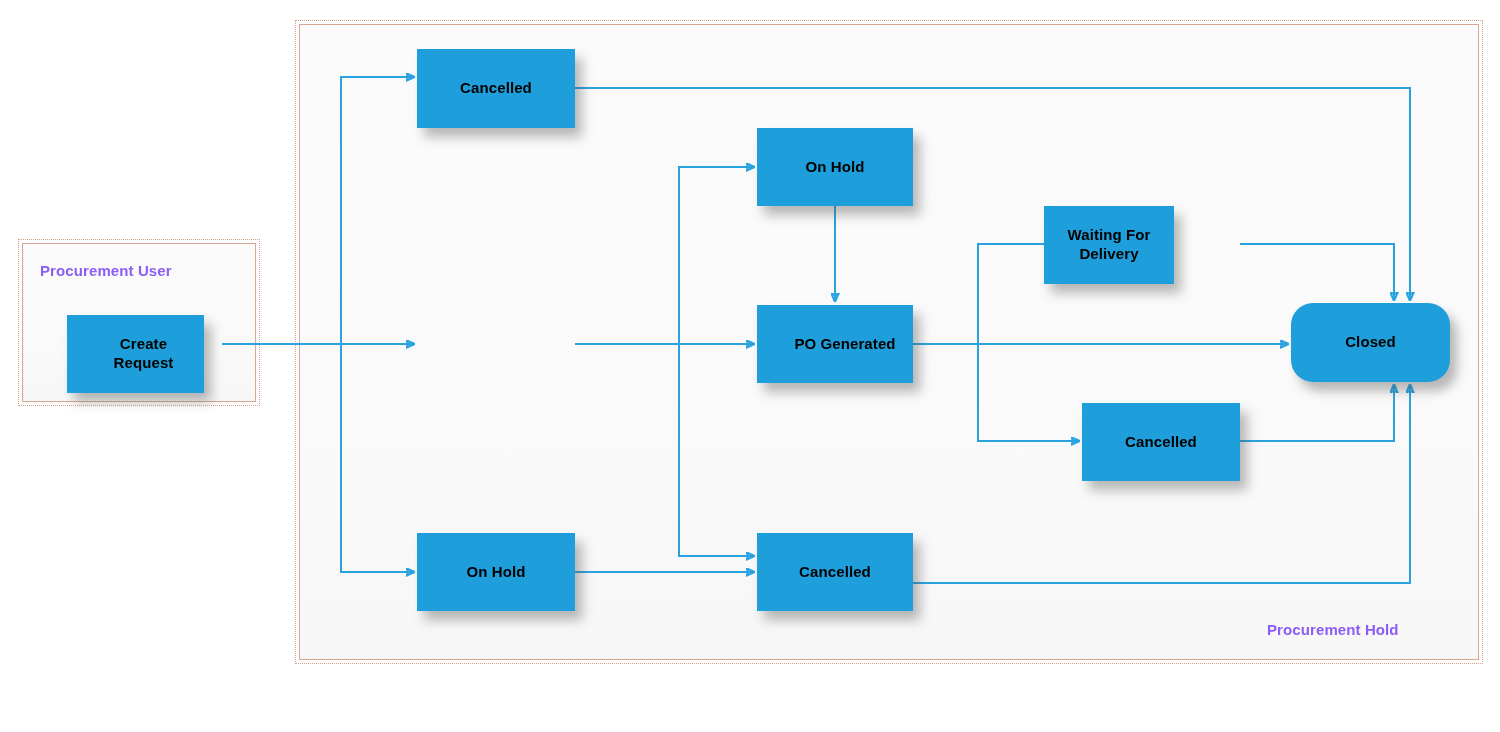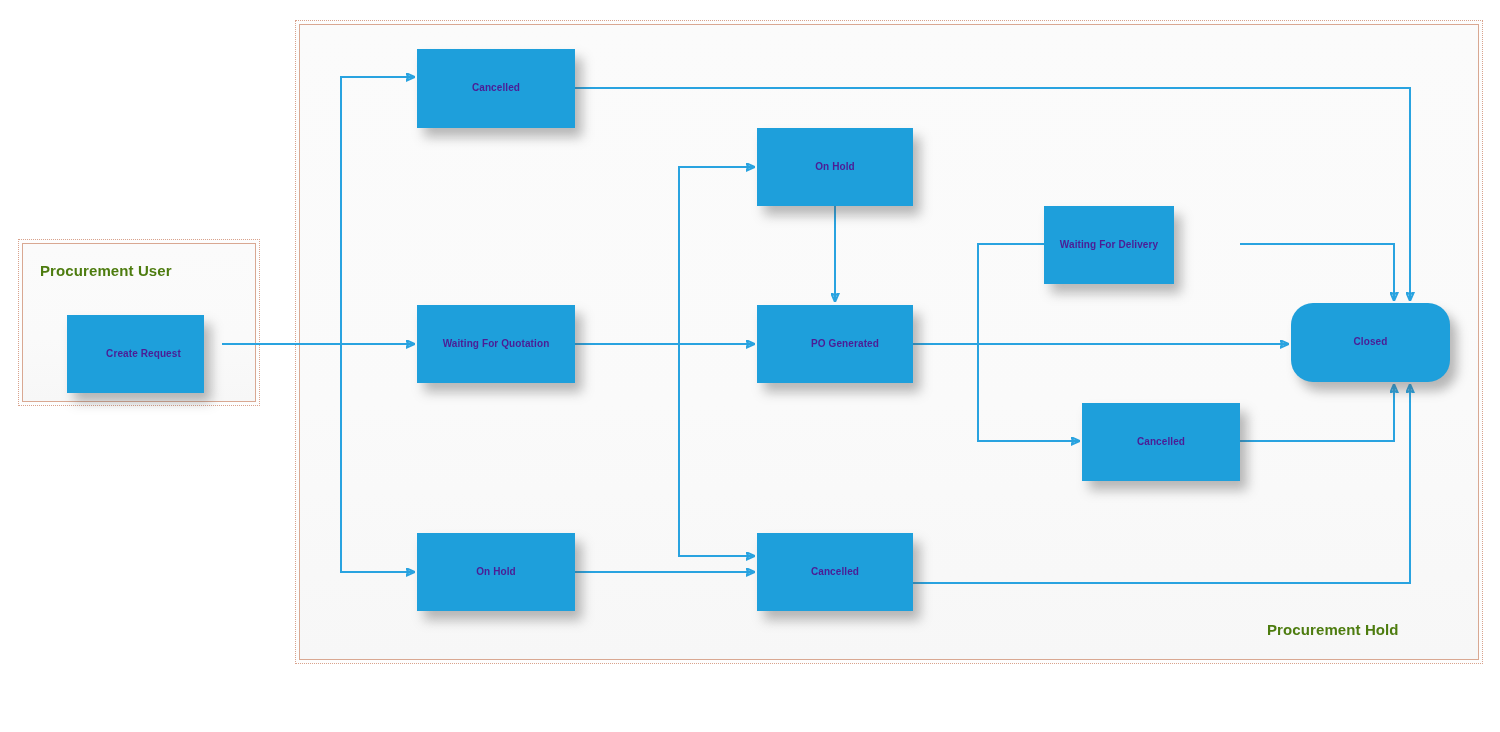--- a/index.html
+++ b/index.html
@@ -32,21 +32,21 @@
     position: absolute;
     inset: 3px;
     box-sizing: border-box;
     border: 1px solid #d9a892;
     background: linear-gradient(180deg, #fbfbfb 0%, #fafafa 60%, #f7f7f7 100%);
   }
   .lane-label {
     position: absolute;
     font-size: 15px;
     font-weight: bold;
-    color: #4d7c0f;
+    color: #8b5cf6;
     letter-spacing: .1px;
     white-space: nowrap;
   }
   #lane-user  { left: 18px;  top: 239px; width: 242px; height: 167px; }
   #lane-team  { left: 295px; top: 20px;  width: 1188px;height: 644px; }
   #lane-user-label { left: 40px;   top: 262px; }
   #lane-team-label { left: 1267px; top: 621px; }
 
   
   #edges {
@@ -55,26 +55,26 @@
     width: 1500px; height: 732px;
     pointer-events: none;
   }
   #edges path, #edges line { fill: none; stroke: #29a3e0; stroke-width: 2; }
 
   
   .node {
     position: absolute;
     box-sizing: border-box;
     background: #1e9fdb;
-    color: #4c1d95;
+    color: #000000;
     display: flex;
     align-items: center;
     justify-content: center;
     text-align: center;
-    font-size: 10px;
+    font-size: 15px;
     font-weight: bold;
     line-height: 1.25;
     letter-spacing: .1px;
     box-shadow: 7px 9px 11px rgba(80,80,80,0.40);
     user-select: none;
   }
   .node span { display: block; padding: 0 6px; }
 </style>
 </head>
 <body>
@@ -130,23 +130,20 @@
   </svg>
 
   <div class="node" style="left:67px;  top:315px; width:137px; height:78px;padding-left:16px;">
     <span>Create Request</span>
   </div>
 
   <div class="node" style="left:417px; top:49px;  width:158px; height:79px;">
     <span>Cancelled</span>
   </div>
 
-  <div class="node" style="left:417px; top:305px; width:158px; height:78px;">
-    <span>Waiting For Quotation</span>
-  </div>
 
   <div class="node" style="left:417px; top:533px; width:158px; height:78px;">
     <span>On Hold</span>
   </div>
 
   <div class="node" style="left:757px; top:128px; width:156px; height:78px;">
     <span>On Hold</span>
   </div>
 
   <div class="node" style="left:757px; top:305px; width:156px; height:78px;padding-left:20px;">

